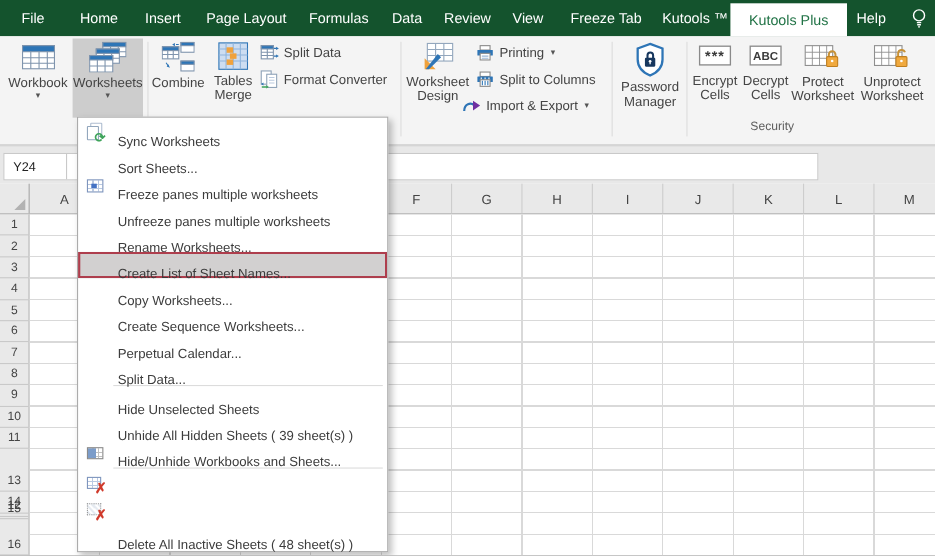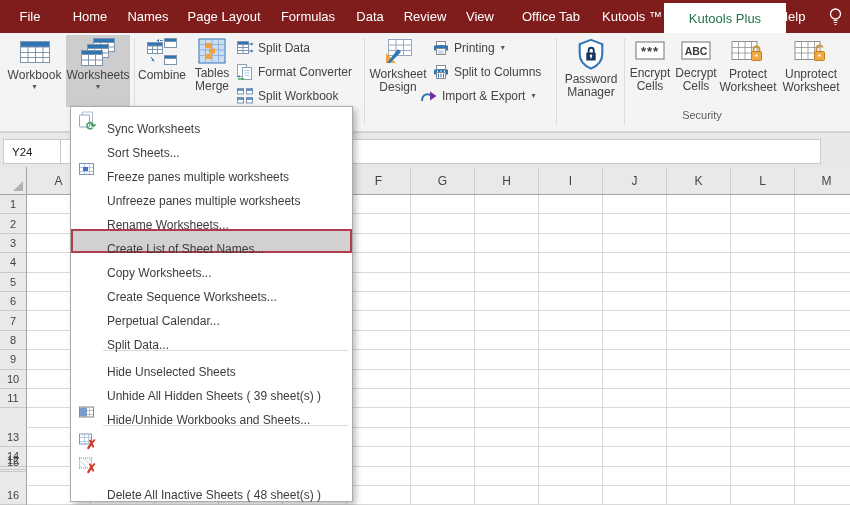--- a/index.html
+++ b/index.html
@@ -1,20 +1,20 @@
 <!DOCTYPE html>
 <html><head>
 <meta charset="utf-8">
 <style>
   html,body{margin:0;padding:0;background:#888;}
   *{box-sizing:border-box;font-family:"Liberation Sans",sans-serif;}
   #canvas{position:relative;width:850px;height:505px;background:#fff;overflow:hidden;}
 
   
-  #tabbar{position:absolute;left:0;top:0;width:850px;height:33px;background:#7f1d1d;}
+  #tabbar{position:absolute;left:0;top:0;width:850px;height:33px;background:#14532d;}
   .tab{position:absolute;top:0;height:33px;display:flex;align-items:center;justify-content:center;
        color:#fff;font-size:13px;cursor:default;}
   .tab.active{top:3px;height:30px;background:#fff;color:#217346;}
   #bulb{position:absolute;left:827px;top:7px;}
 
   
   #ribbon{position:absolute;left:0;top:33px;width:850px;height:99px;background:#f4f4f4;
           border-bottom:1px solid #d4d4d4;}
   .rsep{position:absolute;top:5px;height:86px;width:1px;background:#dcdcdc;}
   .rbtn{position:absolute;display:flex;flex-direction:column;align-items:center;cursor:default;}
@@ -24,21 +24,21 @@
   .blabel{margin-top:3px;font-size:12px;line-height:13px;color:#444;text-align:center;white-space:pre-line;}
   .caret{font-size:8px;color:#555;line-height:8px;margin-top:1px;}
   .rowbtn{position:absolute;height:22px;display:flex;align-items:center;gap:4px;font-size:12px;color:#444;cursor:default;}
   .rowbtn .caret{margin:0 0 0 2px;font-size:8px;}
   #security-label{position:absolute;left:556px;top:76px;width:292px;text-align:center;
                   font-size:11px;color:#5d5d5d;}
 
   
   #formula-row{position:absolute;left:0;top:132px;width:850px;height:35px;background:#e8e8e8;
                border-top:1px solid #d0d0d0;}
-  #formula-white{position:absolute;left:3px;top:6px;width:818px;height:25px;background:#fff;
+  #formula-white{position:absolute;left:3px;top:6px;width:741px;height:25px;background:#fff;
                  border:1px solid #c9c9c9;}
   #namebox{position:absolute;left:0;top:0;width:57px;height:23px;border-right:1px solid #c9c9c9;
            display:flex;align-items:center;padding-left:8px;font-size:11.5px;color:#222;}
 
   
   #colheads{position:absolute;left:0;top:167px;width:850px;height:28px;background:#e9e9e9;
             border-bottom:1px solid #a6a6a6;}
   #corner{position:absolute;left:0;top:0;width:27px;height:27px;border-right:1px solid #a6a6a6;}
   #corner::after{content:"";position:absolute;right:3px;bottom:3px;width:0;height:0;
                  border-right:10px solid #b2b2b2;border-top:10px solid transparent;}
@@ -87,29 +87,29 @@
 
 <div id="canvas">
 
   <div id="tabbar">
     <svg id="bulb" width="17" height="19" viewBox="0 0 17 19">
       <circle cx="8.5" cy="7" r="5" fill="none" stroke="#fff" stroke-width="1.3"></circle>
       <path d="M6.5 13.5h4M6.8 15.5h3.4M7.6 17.5h1.8" stroke="#fff" stroke-width="1.2" fill="none"></path>
     </svg>
   <div class="tab" style="left: 8px; width: 44px;">File</div>
       <div class="tab" style="left: 64px; width: 52px;">Home</div>
-      <div class="tab" style="left: 121px; width: 54px;">Names</div>
+      <div class="tab" style="left: 121px; width: 54px;">Insert</div>
       <div class="tab" style="left: 180px; width: 88px;">Page Layout</div>
       <div class="tab" style="left: 272px; width: 72px;">Formulas</div>
       <div class="tab" style="left: 348px; width: 44px;">Data</div>
       <div class="tab" style="left: 396px; width: 58px;">Review</div>
       <div class="tab" style="left: 456px; width: 48px;">View</div>
-      <div class="tab" style="left: 512px; width: 78px;">Office Tab</div>
+      <div class="tab" style="left: 512px; width: 78px;">Freeze Tab</div>
       <div class="tab" style="left: 594px; width: 76px;">Kutools ™</div>
-      <div class="tab active" style="left: 664px; width: 122px;">Kutools Plus</div>
+      <div class="tab active" style="left: 664px; width: 106px;">Kutools Plus</div>
       <div class="tab" style="left: 770px; width: 44px;">Help</div>
     </div>
 
   <div id="ribbon">
     <div class="rsep" style="left:134px"></div>
     <div class="rsep" style="left:364px"></div>
     <div class="rsep" style="left:556px"></div>
     <div class="rsep" style="left:624px"></div>
 
     <div class="rbtn big" style="left:6px;width:57px">
@@ -184,30 +184,20 @@
       <svg width="18" height="18" viewBox="0 0 18 18">
         <rect x="1.5" y="1.5" width="9" height="12" fill="#fff" stroke="#8fa3b8"></rect>
         <rect x="6.5" y="4.5" width="9" height="12" fill="#fff" stroke="#8fa3b8"></rect>
         <path d="M8.5 7.5h5M8.5 10h5M8.5 12.5h5" stroke="#b9c9de" fill="none"></path>
         <path d="M2 16h4" stroke="#3da35a" stroke-width="1.4" fill="none"></path>
         <path d="M6 14.5l2.5 1.5L6 17.5z" fill="#3da35a"></path>
         <path d="M3.5 14.8l-2.3-1.4 2.3-1.4z" fill="#2e75b6"></path>
       </svg>
       <span>Format Converter</span>
     </div>
-    <div class="rowbtn" style="left:236px;top:52px">
-      <svg width="18" height="18" viewBox="0 0 18 18">
-        <rect x="1.5" y="1.5" width="6" height="5.5" fill="#fff" stroke="#7f94ad"></rect>
-        <rect x="10.5" y="1.5" width="6" height="5.5" fill="#fff" stroke="#7f94ad"></rect>
-        <rect x="1.5" y="10.5" width="6" height="5.5" fill="#fff" stroke="#7f94ad"></rect>
-        <rect x="10.5" y="10.5" width="6" height="5.5" fill="#fff" stroke="#7f94ad"></rect>
-        <path d="M1.5 3h6M10.5 3h6M1.5 12h6M10.5 12h6" stroke="#2e75b6" stroke-width="1.6" fill="none"></path>
-      </svg>
-      <span>Split Workbook</span>
-    </div>
 
     <div class="rbtn big" style="left:368px;width:60px">
       <svg class="bicon" width="30" height="27" viewBox="0 0 30 27">
         <rect x="5.5" y="1.5" width="23" height="16" fill="#fff" stroke="#93a7bd"></rect>
         <path d="M13 1.5v16M20.5 1.5v16M5.5 7h23M5.5 12.5h23" stroke="#93a7bd" fill="none"></path>
         <polygon points="3,25 13,25 3,15" fill="#f0a23c"></polygon>
         <path d="M4 25 L15 11 L18 14 L7 25 Z" fill="#2e75b6"></path>
       </svg>
       <div class="blabel">Worksheet Design</div>
     </div>

